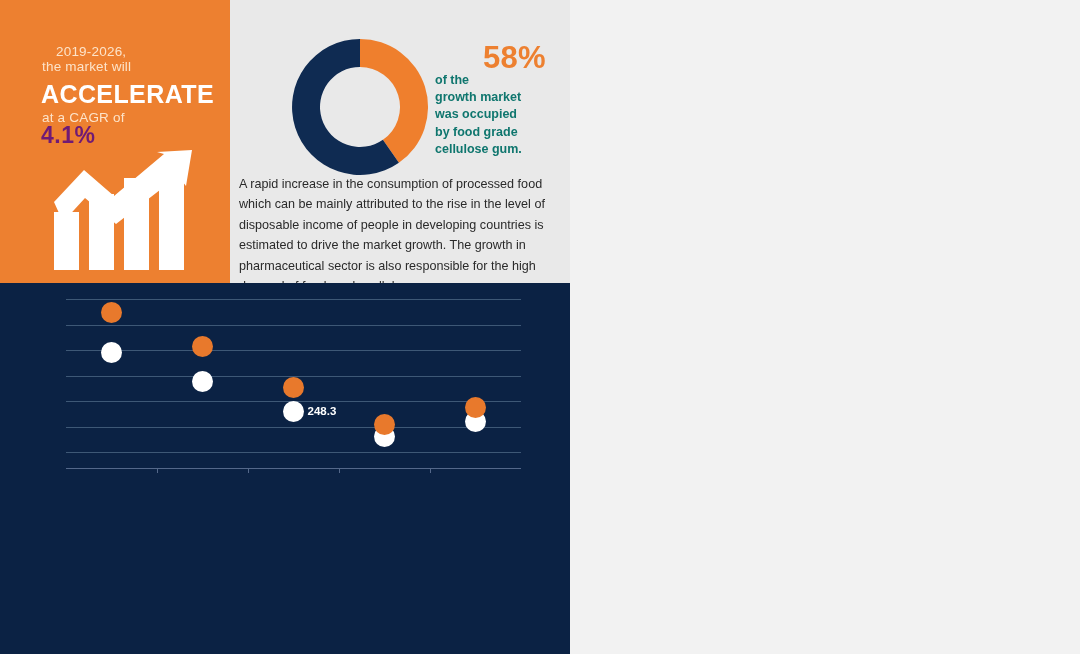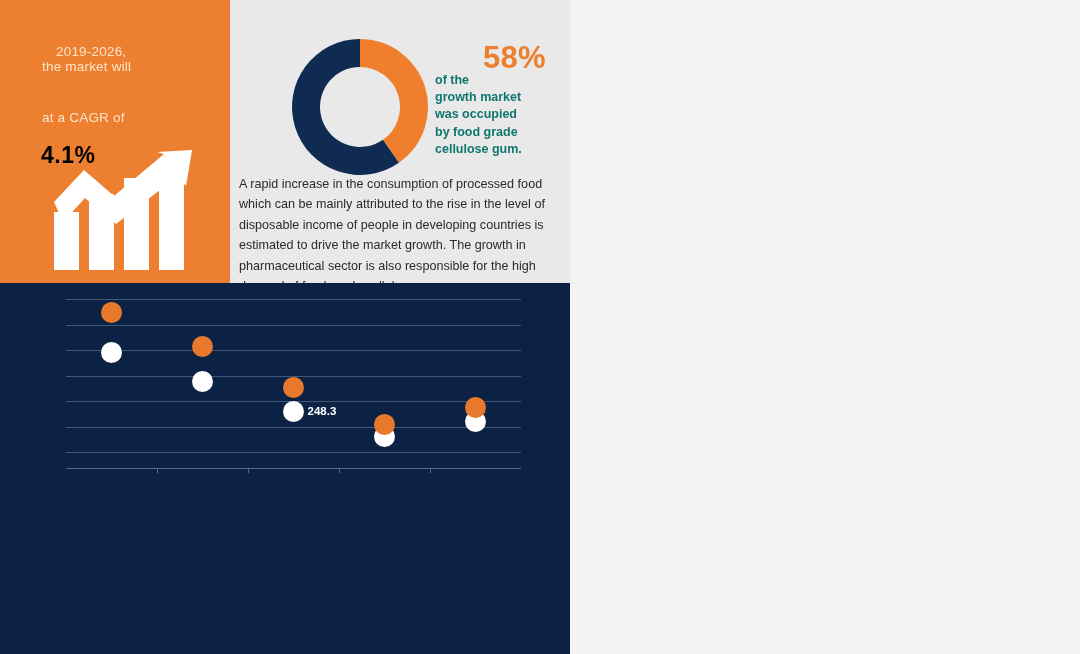--- a/index.html
+++ b/index.html
@@ -5,21 +5,21 @@
   html,body{margin:0;padding:0;background:#ffffff;}
   body{width:1080px;height:654px;font-family:"Liberation Sans",sans-serif;overflow:hidden;}
   #page{position:relative;width:1080px;height:654px;background:#f2f2f2;}
 
   
   #hero{position:absolute;left:0;top:0;width:230px;height:290px;background:#ed8030;overflow:hidden;}
   #hero .l1{position:absolute;left:56px;top:44px;font-size:13.5px;color:#fde3c9;letter-spacing:.2px;}
   #hero .l2{position:absolute;left:42px;top:59px;font-size:13.5px;color:#fde3c9;letter-spacing:.2px;}
   #hero .l3{position:absolute;left:41px;top:80px;font-size:25px;font-weight:bold;color:#ffffff;letter-spacing:.4px;}
   #hero .l4{position:absolute;left:42px;top:110px;font-size:13.5px;color:#fde3c9;letter-spacing:.2px;}
-  #hero .l5{position:absolute;left:41px;top:142px;font-size:23px;font-weight:bold;color:#000000;letter-spacing:.5px;}
+  #hero .l5{position:absolute;left:41px;top:122px;font-size:23px;font-weight:bold;color:#701a75;letter-spacing:.5px;}
   #hero svg{position:absolute;left:52px;top:150px;}
 
   
   #midtop{position:absolute;left:230px;top:0;width:340px;height:290px;background:#e9e9e9;}
   #donutwrap{position:absolute;left:54px;top:33px;width:152px;height:148px;}
   #pct{position:absolute;left:205px;top:40px;font-size:31px;font-weight:bold;color:#ed8030;letter-spacing:.3px;margin-left:48px;}
   #pctsub{position:absolute;left:205px;top:72px;width:130px;font-size:12.5px;font-weight:bold;color:#0f766e;line-height:17.2px;}
   #midpara{position:absolute;left:9px;top:174px;width:327px;font-size:12.6px;color:#2a2a2a;line-height:20.4px;}
 
   
@@ -40,20 +40,21 @@
   #rightcol{position:absolute;left:570px;top:0;width:510px;height:654px;background:#f2f2f2;}
 </style>
 </head>
 <body>
 
 <div id="page">
 
   <div id="hero">
     <div class="l1">2019-2026,</div>
     <div class="l2">the market will</div>
+    <div class="l3">ACCELERATE</div>
     <div class="l4">at a CAGR of</div>
     <div class="l5">4.1%</div>
     <svg width="145" height="122" viewBox="0 0 145 122">
       <rect x="2" y="62" width="25" height="58" fill="#ffffff"></rect>
       <rect x="37" y="44" width="25" height="76" fill="#ffffff"></rect>
       <rect x="72" y="28" width="25" height="92" fill="#ffffff"></rect>
       <rect x="107" y="12" width="25" height="108" fill="#ffffff"></rect>
       <path d="M2 52 L32 20 L62 46 L112 4 L105 2 L140 0 L134 36 L126 26 L64 74 L33 48 L11 72 Z" fill="#ffffff"></path>
     </svg>
   </div>

